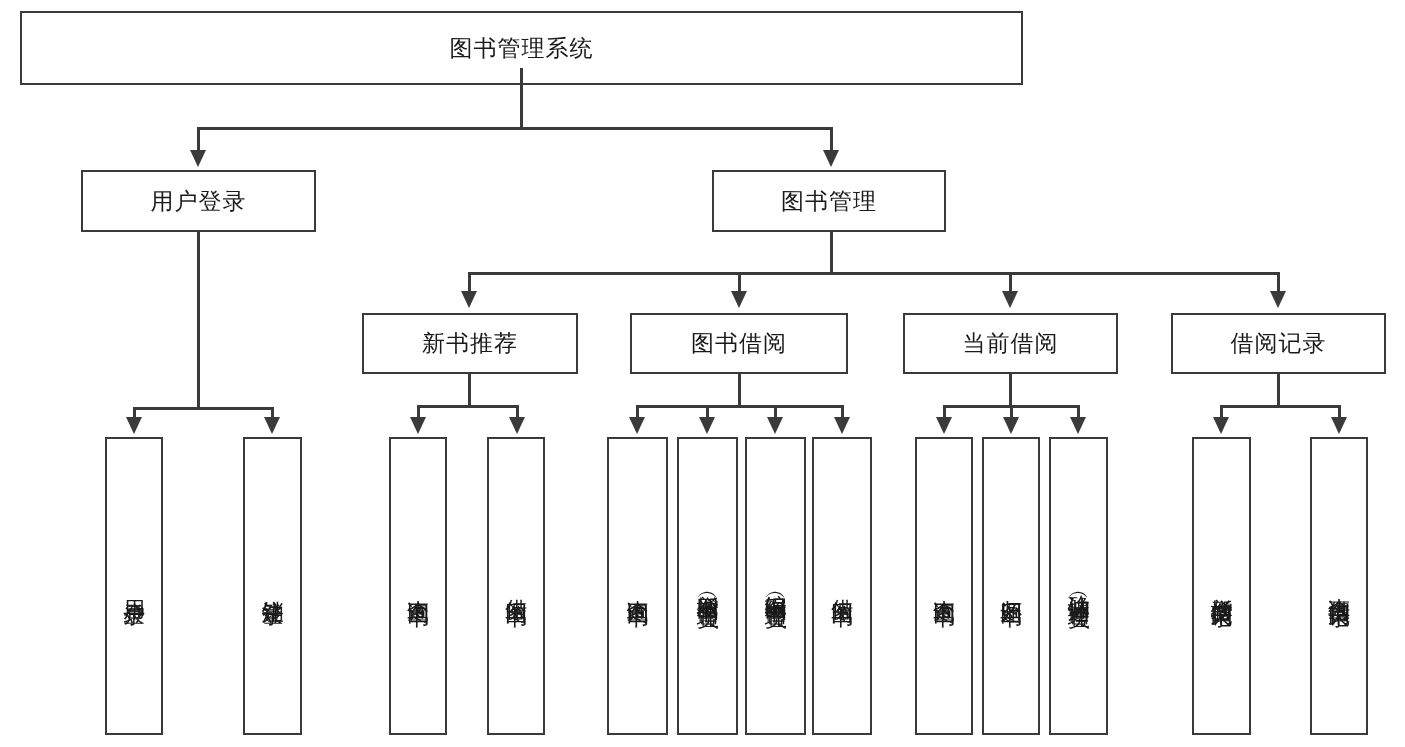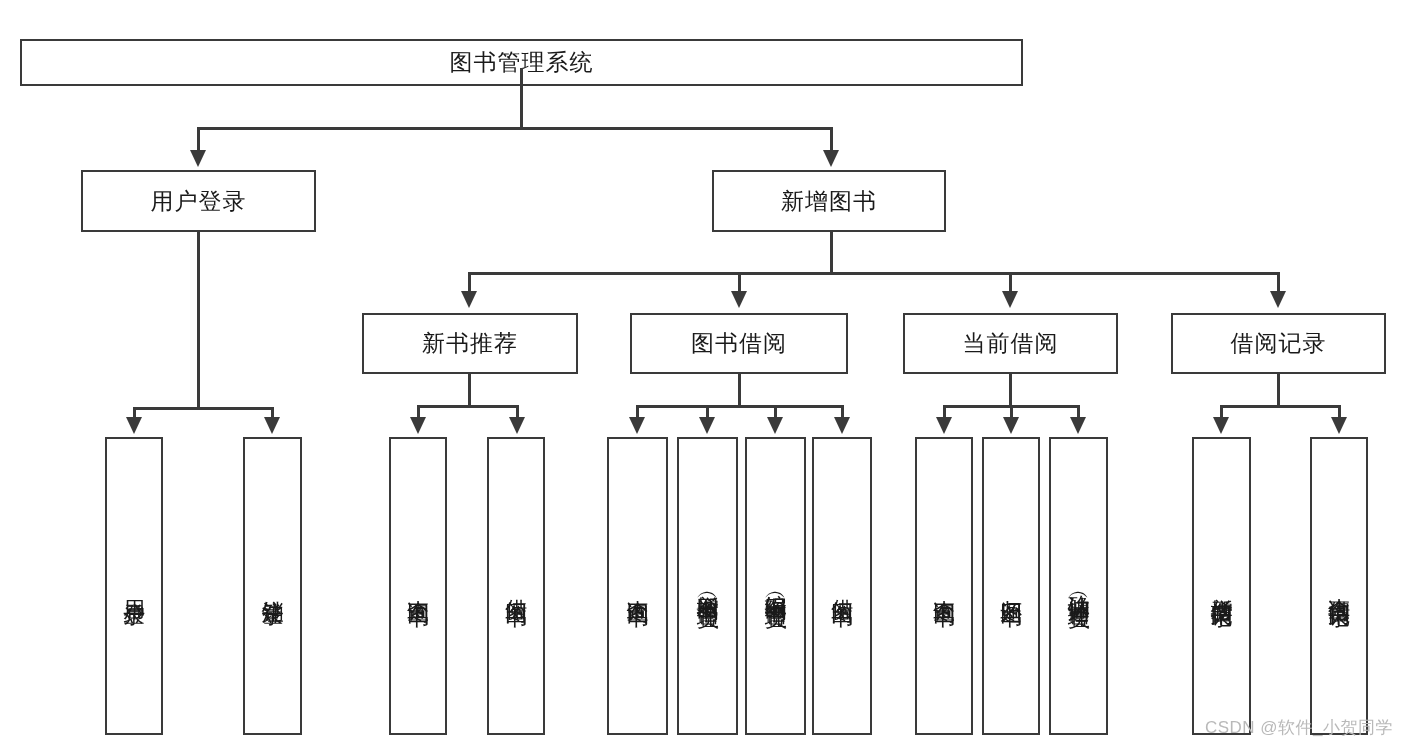--- a/index.html
+++ b/index.html
@@ -69,36 +69,36 @@
     letter-spacing: 0.5px;
     white-space: nowrap;
     pointer-events: none;
   }
 </style>
 </head>
 <body>
 
 <div id="canvas">
 
-  <div class="node horizontal" style="left:20px; top:11px; width:1003px; height:47px;margin-top:28px;">
+  <div class="node horizontal" style="left:20px; top:11px; width:1003px; height:74px;">
     <span>图书管理系统</span>
   </div>
 
   <div class="edge v" style="left:520px; top:68px; height:61px;"></div>
   <div class="edge h" style="left:197px; top:127px; width:636px;"></div>
   <div class="edge v" style="left:197px; top:127px; height:25px;"></div>
   <div class="arrow" style="left:190px; top:150px;"></div>
   <div class="edge v" style="left:830px; top:127px; height:25px;"></div>
   <div class="arrow" style="left:823px; top:150px;"></div>
 
   <div class="node horizontal" style="left:81px; top:170px; width:235px; height:62px;">
     <span>用户登录</span>
   </div>
   <div class="node horizontal" style="left:712px; top:170px; width:234px; height:62px;">
-    <span>新增图书</span>
+    <span>图书管理</span>
   </div>
 
   <div class="edge v" style="left:197px; top:232px; height:178px;"></div>
   <div class="edge h" style="left:133px; top:407px; width:140px;"></div>
   <div class="edge v" style="left:133px; top:407px; height:12px;"></div>
   <div class="arrow" style="left:126px; top:417px;"></div>
   <div class="edge v" style="left:271px; top:407px; height:12px;"></div>
   <div class="arrow" style="left:264px; top:417px;"></div>
 
   <div class="edge v" style="left:830px; top:232px; height:42px;"></div>
@@ -192,15 +192,14 @@
   <div class="node vertical" style="left:1049px; top:437px; width:59px; height:298px;">
     <span class="vtext">确认归还（管理员）</span>
   </div>
   <div class="node vertical" style="left:1192px; top:437px; width:59px; height:298px;">
     <span class="vtext">新增借阅记录</span>
   </div>
   <div class="node vertical" style="left:1310px; top:437px; width:58px; height:298px;">
     <span class="vtext">查询借阅记录</span>
   </div>
 
-  <div id="watermark">CSDN @软件_小贺同学</div>
 
 </div>
 
 </body></html>

